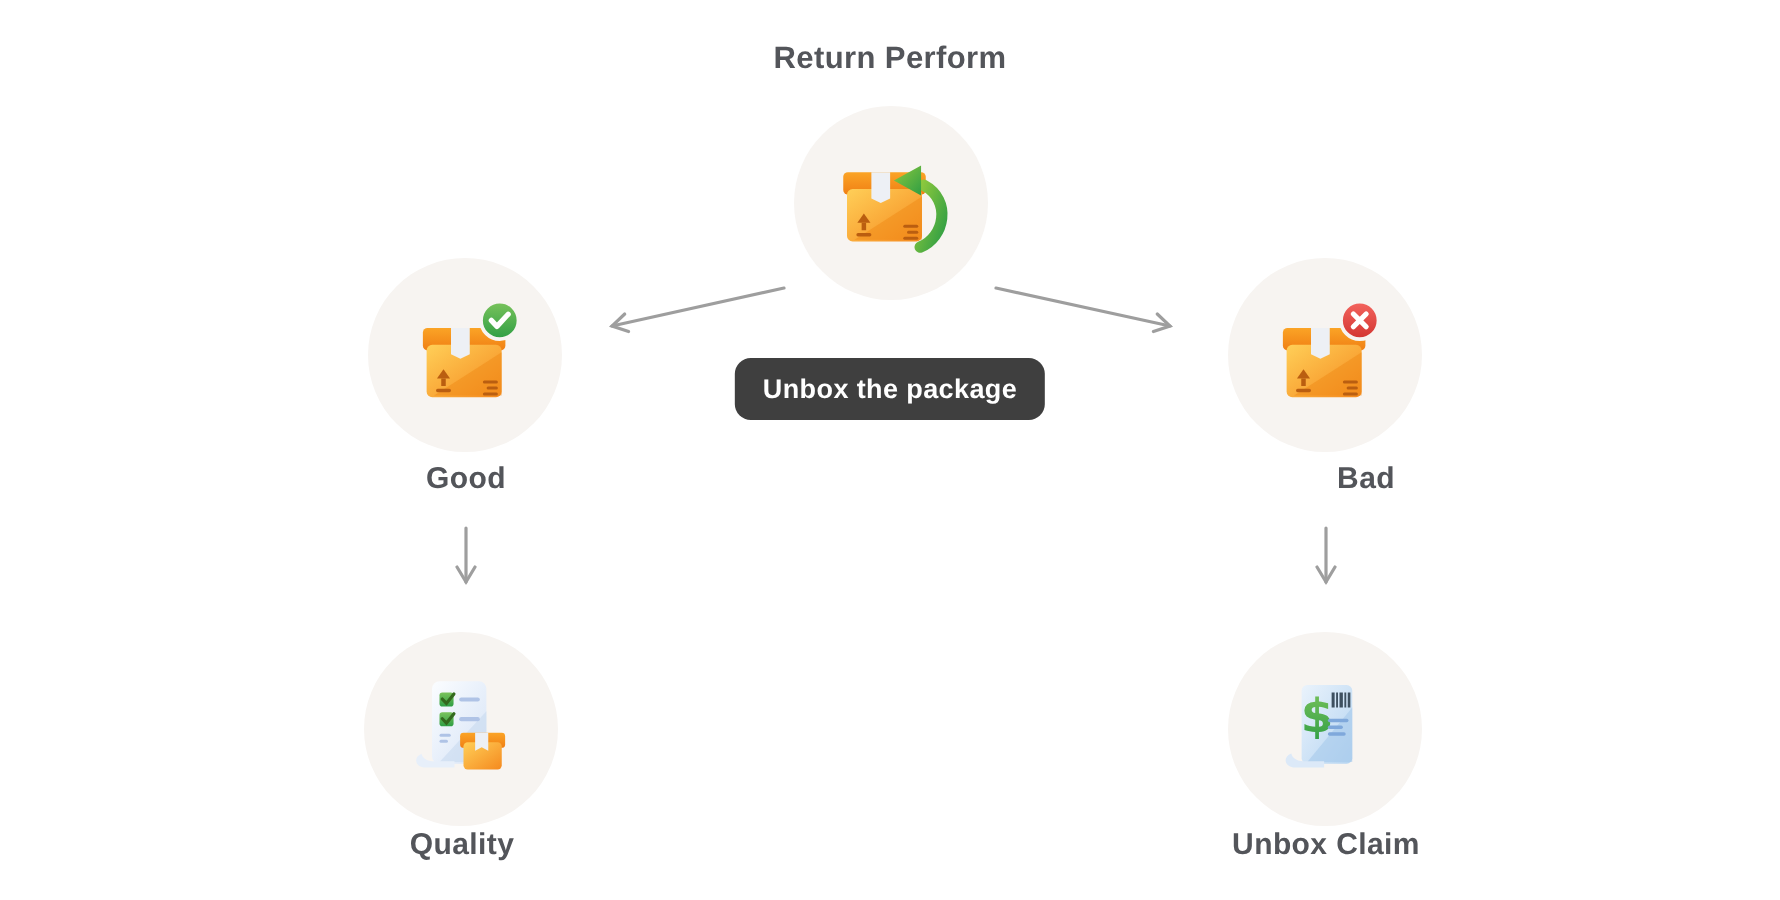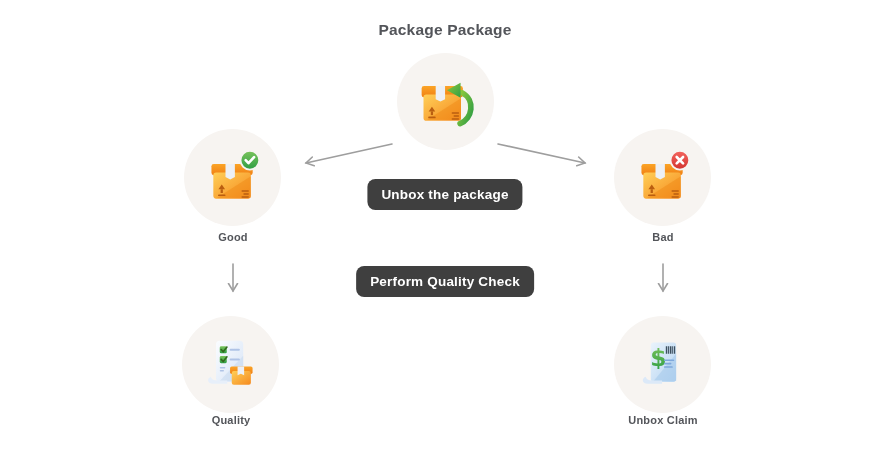--- a/index.html
+++ b/index.html
@@ -6,21 +6,21 @@
   .canvas{
     position:relative;width:890px;height:450px;background:#ffffff;overflow:hidden;
     font-family:"Liberation Sans", sans-serif;
   }
   .circle{
     position:absolute;width:97px;height:97px;border-radius:50%;
     background:#F7F4F1;display:flex;align-items:center;justify-content:center;
   }
   .node-label{
     position:absolute;transform:translateX(-50%);
-    font-size:11px;font-weight:700;color:#53555A;letter-spacing:0.2px;white-space:nowrap;
+    font-size:15px;font-weight:700;color:#53555A;letter-spacing:0.2px;white-space:nowrap;
   }
   .diagram-title{
     position:absolute;left:445px;top:21px;transform:translateX(-50%);
     font-size:15.5px;font-weight:700;color:#53555A;letter-spacing:0.2px;white-space:nowrap;
   }
   .step-badge{
     position:absolute;transform:translateX(-50%);
     background:#3F3F3F;color:#FFFFFF;border-radius:8px;
     padding:8px 14px;font-size:13.5px;font-weight:600;letter-spacing:0.2px;white-space:nowrap;text-align:center;
   }
@@ -86,21 +86,21 @@
       </marker>
     </defs>
     <g stroke="#9E9E9E" stroke-width="1.6" fill="none" stroke-linecap="round">
       <path d="M392,144 L306,163" marker-end="url(#ah)"></path>
       <path d="M498,144 L585,163" marker-end="url(#ah)"></path>
       <path d="M233,264 L233,291" marker-end="url(#ah)"></path>
       <path d="M663,264 L663,291" marker-end="url(#ah)"></path>
     </g>
   </svg>
 
-  <div class="diagram-title">Package Package</div>
+  <div class="diagram-title">Return Perform</div>
 
   <div class="circle" style="left:397px;top:53px">
     <svg viewBox="0 0 64 64" width="60" height="60">
       <use href="#pkg-box"></use>
       <path d="M47,55 C60,50 64,30 49,22" fill="none" stroke="url(#gArrowG)" stroke-width="6" stroke-linecap="round"></path>
       <polygon points="33,19.5 47.5,11.5 47.5,27.5" fill="url(#gArrowG)"></polygon>
     </svg>
   </div>
 
   <div class="circle" style="left:184px;top:129px">
@@ -112,24 +112,23 @@
   </div>
   <div class="node-label" style="left:233px;top:231px">Good</div>
 
   <div class="circle" style="left:614px;top:129px">
     <svg viewBox="0 0 64 64" width="60" height="60">
       <use href="#pkg-box" transform="translate(3,2)"></use>
       <circle cx="50" cy="13" r="10" fill="url(#gRed)" stroke="#F7F4F1" stroke-width="2"></circle>
       <path d="M46.6,9.6 L53.4,16.4 M53.4,9.6 L46.6,16.4" stroke="#FFFFFF" stroke-width="2.8" stroke-linecap="round"></path>
     </svg>
   </div>
-  <div class="node-label" style="left:663px;top:231px">Bad</div>
+  <div class="node-label" style="left:683px;top:231px">Bad</div>
 
   <div class="step-badge" style="left:445px;top:179px">Unbox the package</div>
-  <div class="step-badge" style="left:445px;top:266px">Perform Quality Check</div>
 
   <div class="circle" style="left:182px;top:316px">
     <svg viewBox="0 0 64 64" width="60" height="60">
       <rect x="16" y="6" width="29" height="44" rx="4" fill="url(#gPaper)"></rect>
       <polygon points="45,22 45,49 20,49" fill="#C7D8EF" opacity="0.55"></polygon>
       <path d="M28,52 H12.5 C7.2,52 5.6,46.8 10.4,44.6 C11,47.2 13.6,48.6 17,48.6 H28 z" fill="#E7EFFA"></path>
       <rect x="20" y="12" width="7.5" height="7.5" rx="1.5" fill="url(#gGreen)"></rect>
       <path d="M21.5,15.5 l2.2,2.3 l4,-5" stroke="#33691E" stroke-width="1.7" fill="none" stroke-linecap="round"></path>
       <rect x="30.5" y="14.6" width="11" height="2.2" rx="1.1" fill="#AFC3E6"></rect>
       <rect x="20" y="22.5" width="7.5" height="7.5" rx="1.5" fill="url(#gGreen)"></rect>

